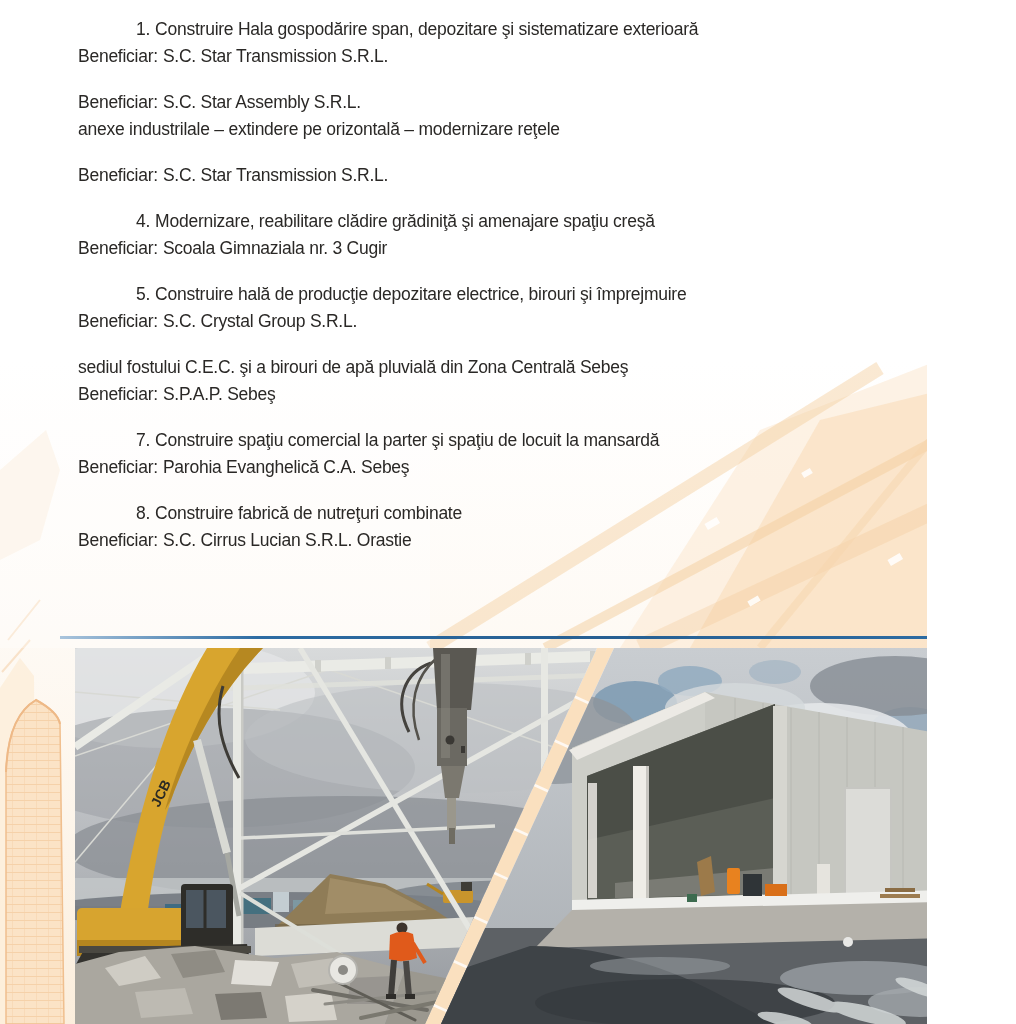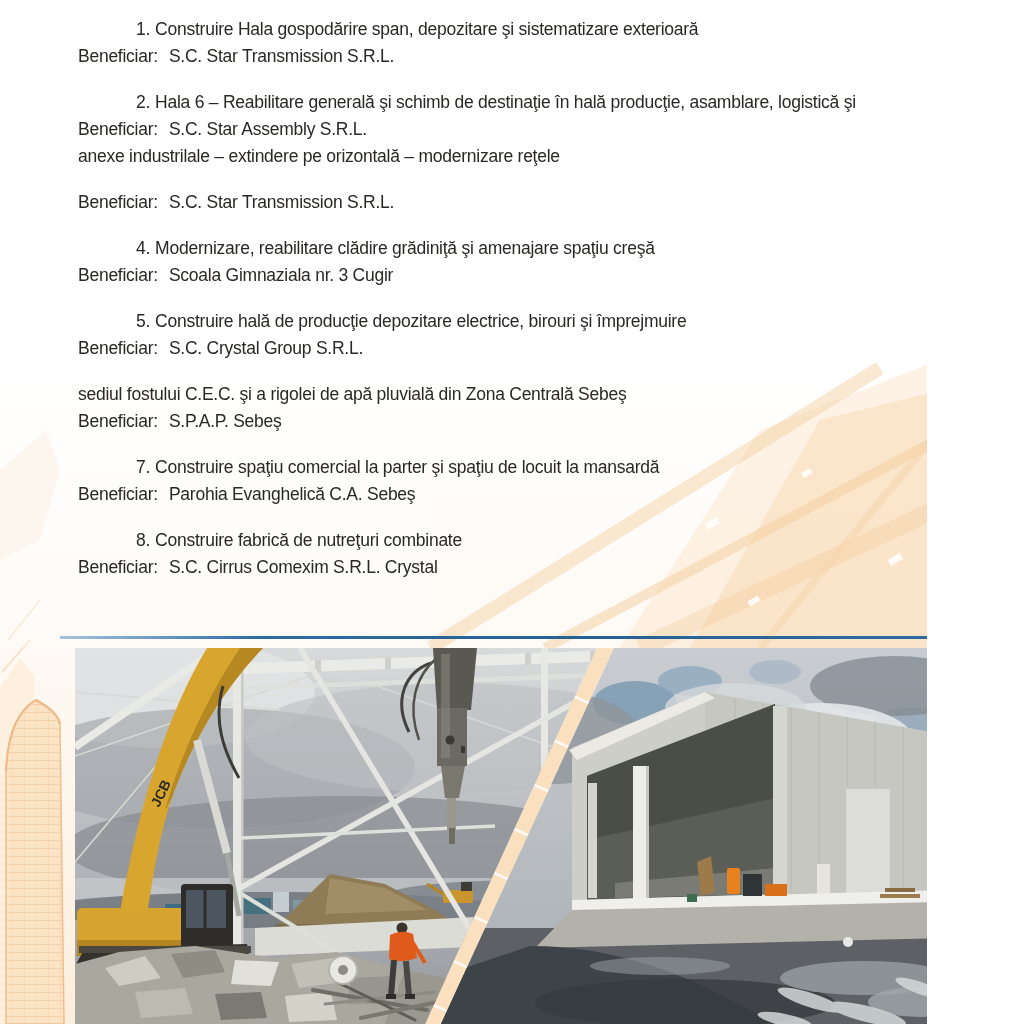--- a/index.html
+++ b/index.html
@@ -7,21 +7,21 @@
        font-family:"Liberation Sans",sans-serif;}
   .page{position:relative;width:927px;height:1024px;overflow:hidden;}
   .bg{position:absolute;inset:0;z-index:0;}
   .content{position:absolute;left:78px;top:16px;width:880px;z-index:2;
            color:#2a2826;font-size:17.5px;line-height:27px;letter-spacing:-0.25px;}
   .project{margin:0 0 19px 0;}
   .tline{white-space:nowrap;}
   .t0{text-indent:58px;}
   .t1:empty{display:none;}
   .num{margin-right:5px;}
-  .benef-label{margin-right:11px;}
+  .benef-label{margin-right:5px;}
   .divider{position:absolute;left:60px;top:636px;width:898px;height:3px;z-index:2;
            background:linear-gradient(to right,#a9c4dc,#2d6ca3 22%,#275f92 60%,#2d6ca3);}
   .collage{position:absolute;left:75px;top:648px;width:868px;height:376px;z-index:3;}
   svg{display:block;}
 </style>
 </head>
 <body>
 
 <div class="page">
 
@@ -102,21 +102,20 @@
 
   <div class="content">
 
     <div class="project">
       <div class="tline t0"><span class="num">1.</span><span>Construire Hala gospodărire span, depozitare şi sistematizare exterioară</span></div>
 
       <div class="tline"><span class="benef-label">Beneficiar:</span><span>S.C. Star Transmission S.R.L.</span></div>
     </div>
 
     <div class="project">
-      <div class="tline t0"><span class="num">2.</span><span>Hala 6 – Reabilitare generală şi schimb de destinaţie în hală producţie, asamblare, logistică şi</span></div>
       <div class="tline"><span class="benef-label">Beneficiar:</span><span>S.C. Star Assembly S.R.L.</span></div>
       <div class="tline t1">anexe industrilale – extindere pe orizontală – modernizare reţele</div>
     </div>
 
     <div class="project">
 
       <div class="tline"><span class="benef-label">Beneficiar:</span><span>S.C. Star Transmission S.R.L.</span></div>
     </div>
 
     <div class="project">
@@ -125,34 +124,34 @@
       <div class="tline"><span class="benef-label">Beneficiar:</span><span>Scoala Gimnaziala nr. 3 Cugir</span></div>
     </div>
 
     <div class="project">
       <div class="tline t0"><span class="num">5.</span><span>Construire hală de producţie depozitare electrice, birouri şi împrejmuire</span></div>
 
       <div class="tline"><span class="benef-label">Beneficiar:</span><span>S.C. Crystal Group S.R.L.</span></div>
     </div>
 
     <div class="project">
-      <div class="tline t1">sediul fostului C.E.C. şi a rigolei de apă pluvială din Zona Centrală Sebeş</div>
+      <div class="tline t1">sediul fostului C.E.C. şi a birouri de apă pluvială din Zona Centrală Sebeş</div>
       <div class="tline"><span class="benef-label">Beneficiar:</span><span>S.P.A.P. Sebeş</span></div>
     </div>
 
     <div class="project">
       <div class="tline t0"><span class="num">7.</span><span>Construire spaţiu comercial la parter şi spaţiu de locuit la mansardă</span></div>
 
       <div class="tline"><span class="benef-label">Beneficiar:</span><span>Parohia Evanghelică C.A. Sebeş</span></div>
     </div>
 
     <div class="project">
       <div class="tline t0"><span class="num">8.</span><span>Construire fabrică de nutreţuri combinate</span></div>
 
-      <div class="tline"><span class="benef-label">Beneficiar:</span><span>S.C. Cirrus Comexim S.R.L. Crystal</span></div>
+      <div class="tline"><span class="benef-label">Beneficiar:</span><span>S.C. Cirrus Lucian S.R.L. Orastie</span></div>
     </div>
 
   </div>
 
   <div class="divider"></div>
 
   <div class="collage">
     <svg width="868" height="376" viewBox="0 0 868 376">
       <defs>
         <clipPath id="clipL">

